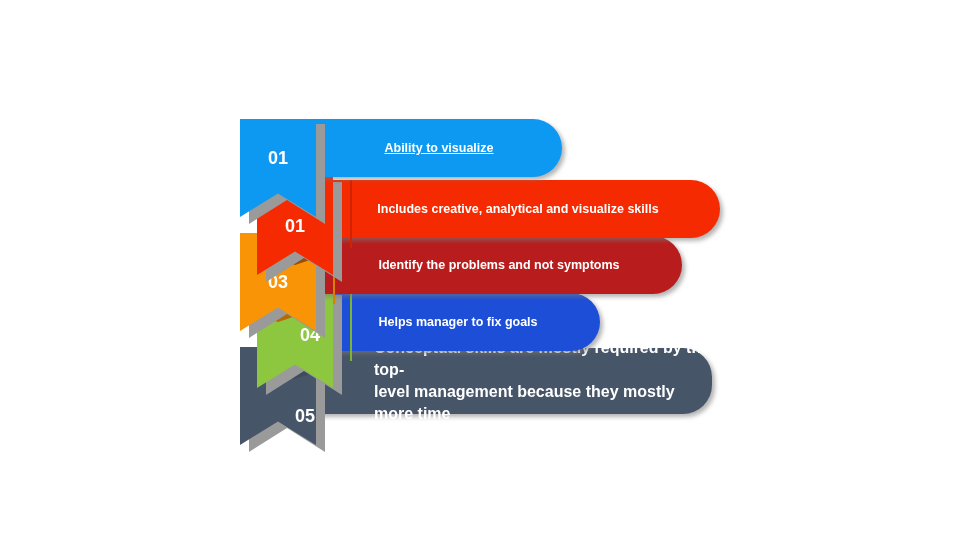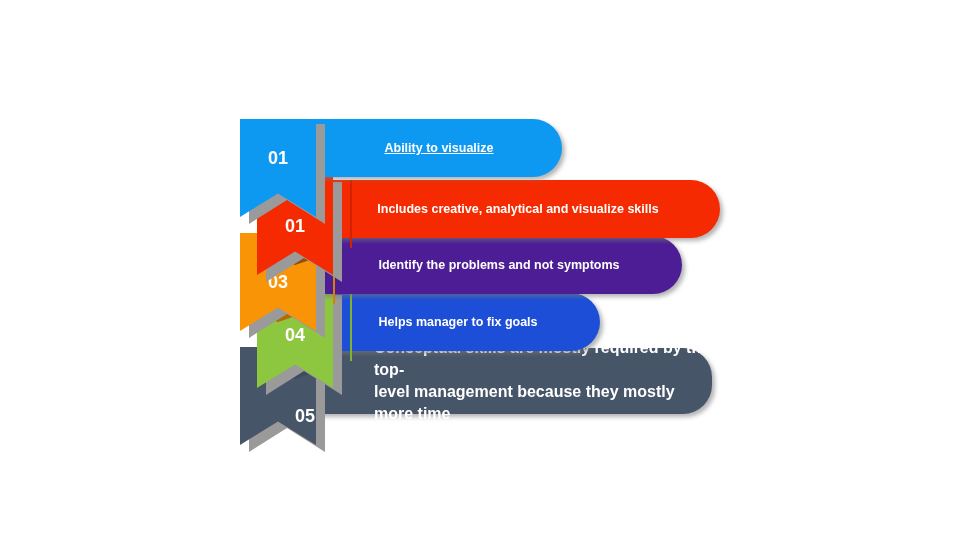--- a/index.html
+++ b/index.html
@@ -87,24 +87,24 @@
     <div class="ribbon" style="left:240px;top:347px;height:98px;background:#475569;"></div>
     <div class="rib-num" style="left:240px;top:406px;margin-left:27px;">05</div>
 
     <div class="fold" style="left:257px;top:357px;background:#3d4b5c;"></div>
     <div class="pill" style="left:316px;top:293px;width:284px;background:#1d4ed8;">
       <span class="ptext">Helps manager to fix goals</span>
     </div>
     <div class="seam" style="left:350px;top:293px;height:68px;background:#7db432;"></div>
     <div class="ribbon-shadow" style="left:266px;top:295px;height:100px;"></div>
     <div class="ribbon" style="left:257px;top:290px;height:98px;background:#8dc63f;"></div>
-    <div class="rib-num" style="left:257px;top:325px;">04</div>
+    <div class="rib-num" style="left:272px;top:325px;">04</div>
 
     <div class="fold" style="left:240px;top:300px;background:#b56a05;"></div>
-    <div class="pill" style="left:316px;top:236px;width:366px;background:#4c1d95;">
+    <div class="pill" style="left:316px;top:236px;width:366px;background:#b91c1c;">
       <span class="ptext">Identify the problems and not symptoms</span>
     </div>
     <div class="seam" style="left:333px;top:236px;height:68px;background:#d87f05;"></div>
     <div class="ribbon-shadow" style="left:249px;top:238px;height:100px;"></div>
     <div class="ribbon" style="left:240px;top:233px;height:98px;background:#f89406;"></div>
     <div class="rib-num" style="left:240px;top:272px;">03</div>
 
     <div class="fold" style="left:257px;top:243px;background:#9a4c08;"></div>
     <div class="pill" style="left:316px;top:180px;width:404px;background:#f62a00;">
       <span class="ptext">Includes creative, analytical and visualize skills</span>

